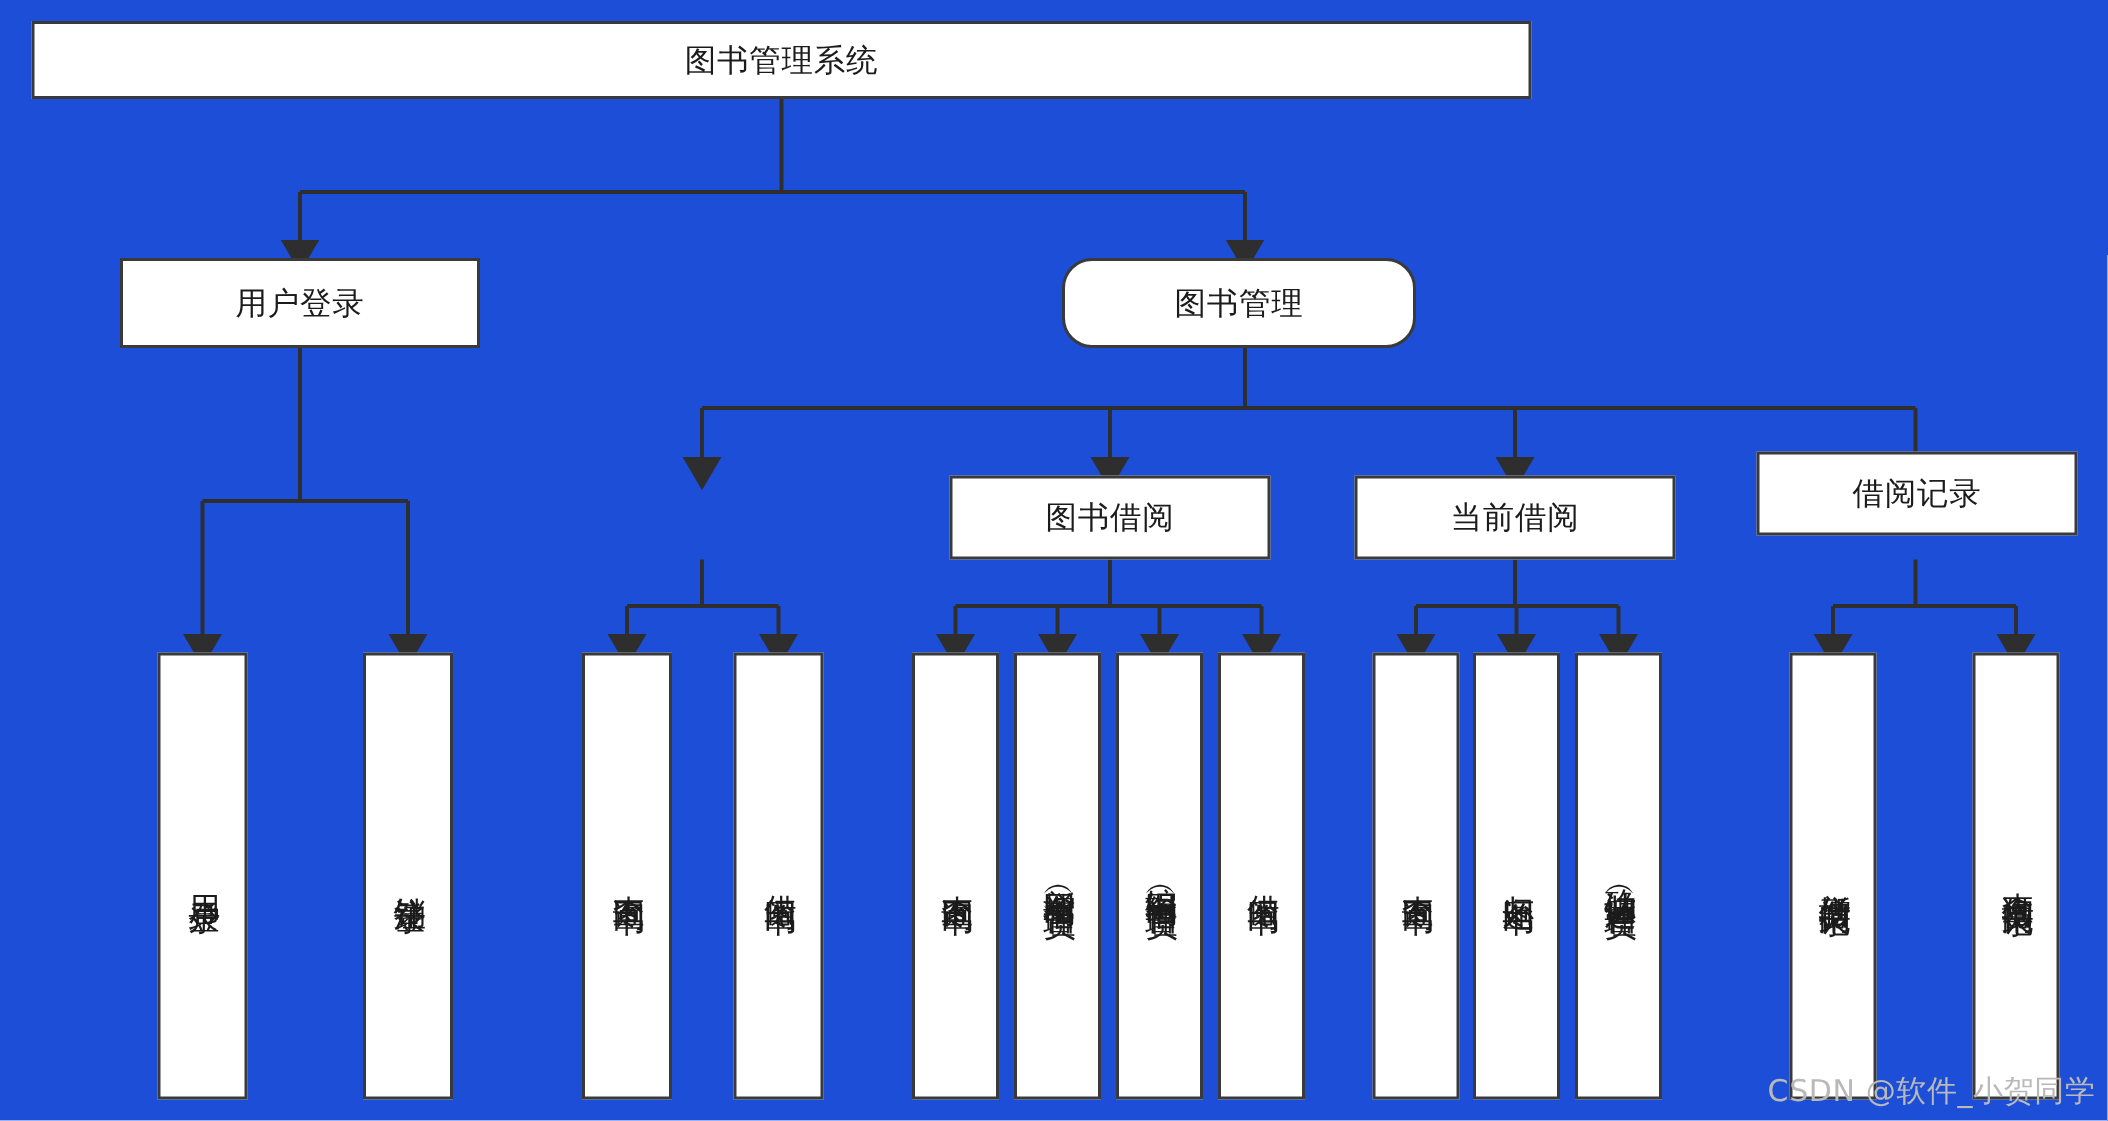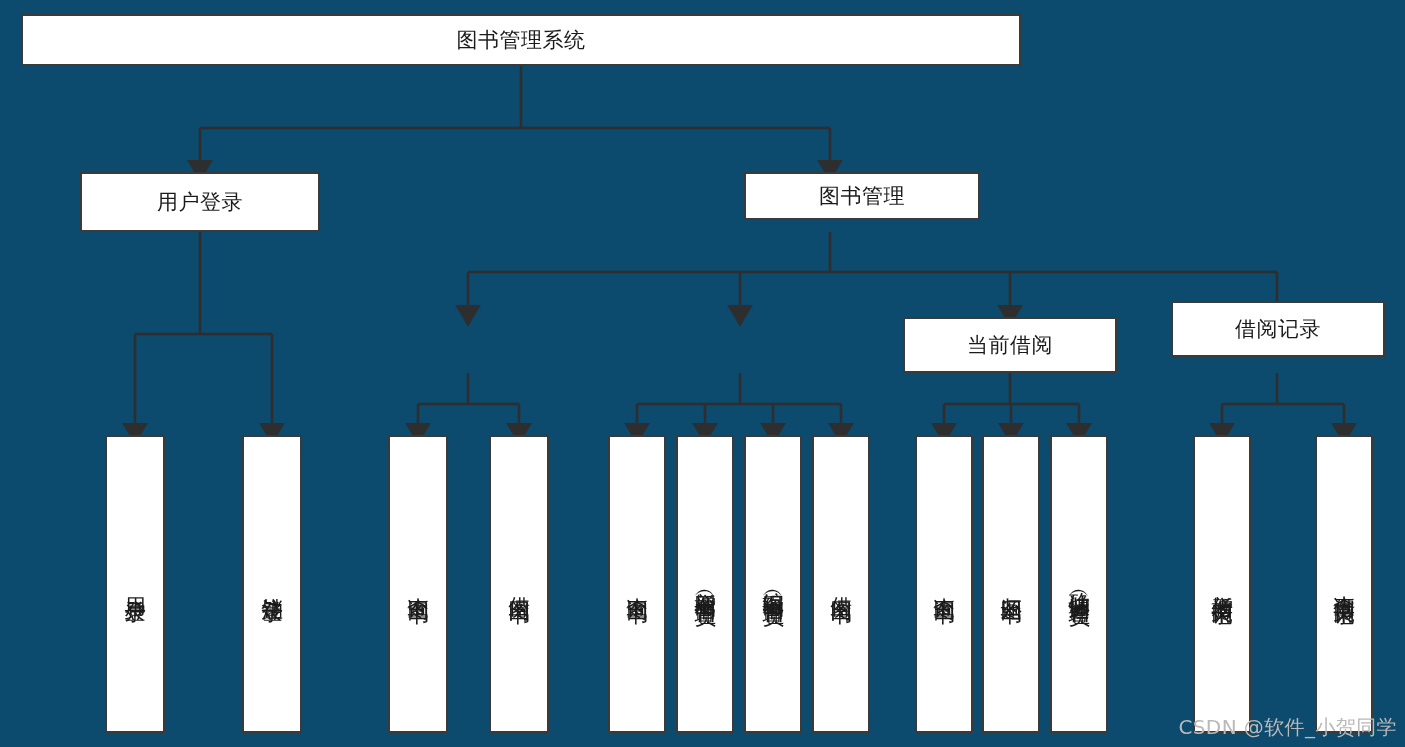--- a/index.html
+++ b/index.html
@@ -8,21 +8,21 @@
     padding: 0;
     background: #ffffff;
   }
   body {
     font-family: "DejaVu Sans", "Liberation Sans", sans-serif;
   }
   #diagram-root {
     position: relative;
     width: 1405px;
     height: 747px;
-    background: #0c4a6e;
+    background: #1d4ed8;
     overflow: hidden;
   }
   svg.edges {
     position: absolute;
     left: 0;
     top: 0;
     width: 1405px;
     height: 747px;
     pointer-events: none;
   }
@@ -118,22 +118,23 @@
       <path d="M1277,373 L1277,404"></path>
       <path d="M1222,404 L1344,404"></path>
       <path d="M1222,404 L1222,431" marker-end="url(#arrow)"></path>
       <path d="M1344,404 L1344,431" marker-end="url(#arrow)"></path>
     </g>
   </svg>
 
   <div class="node horiz node-title" style="left:21px; top:14px; width:1000px; height:52px;">图书管理系统</div>
 
   <div class="node horiz" style="left:80px; top:172px; width:240px; height:60px;">用户登录</div>
-  <div class="node horiz" style="left:744px; top:172px; width:236px; height:48px;">图书管理</div>
+  <div class="node horiz" style="left:708px; top:172px; width:236px; height:60px;border-radius:20px;">图书管理</div>
 
+  <div class="node horiz" style="left:633px; top:317px; width:214px; height:56px;">图书借阅</div>
   <div class="node horiz" style="left:903px; top:317px; width:214px; height:56px;">当前借阅</div>
   <div class="node horiz" style="left:1171px; top:301px; width:214px; height:56px;">借阅记录</div>
 
   <div class="node vert" style="left:105px; top:435px; width:60px; height:298px;">用户登录</div>
   <div class="node vert" style="left:242px; top:435px; width:60px; height:298px;">注销登录</div>
 
   <div class="node vert" style="left:388px; top:435px; width:60px; height:298px;">查询图书</div>
   <div class="node vert" style="left:489px; top:435px; width:60px; height:298px;">借阅图书</div>
 
   <div class="node vert" style="left:608px; top:435px; width:58px; height:298px;">查询图书</div>

